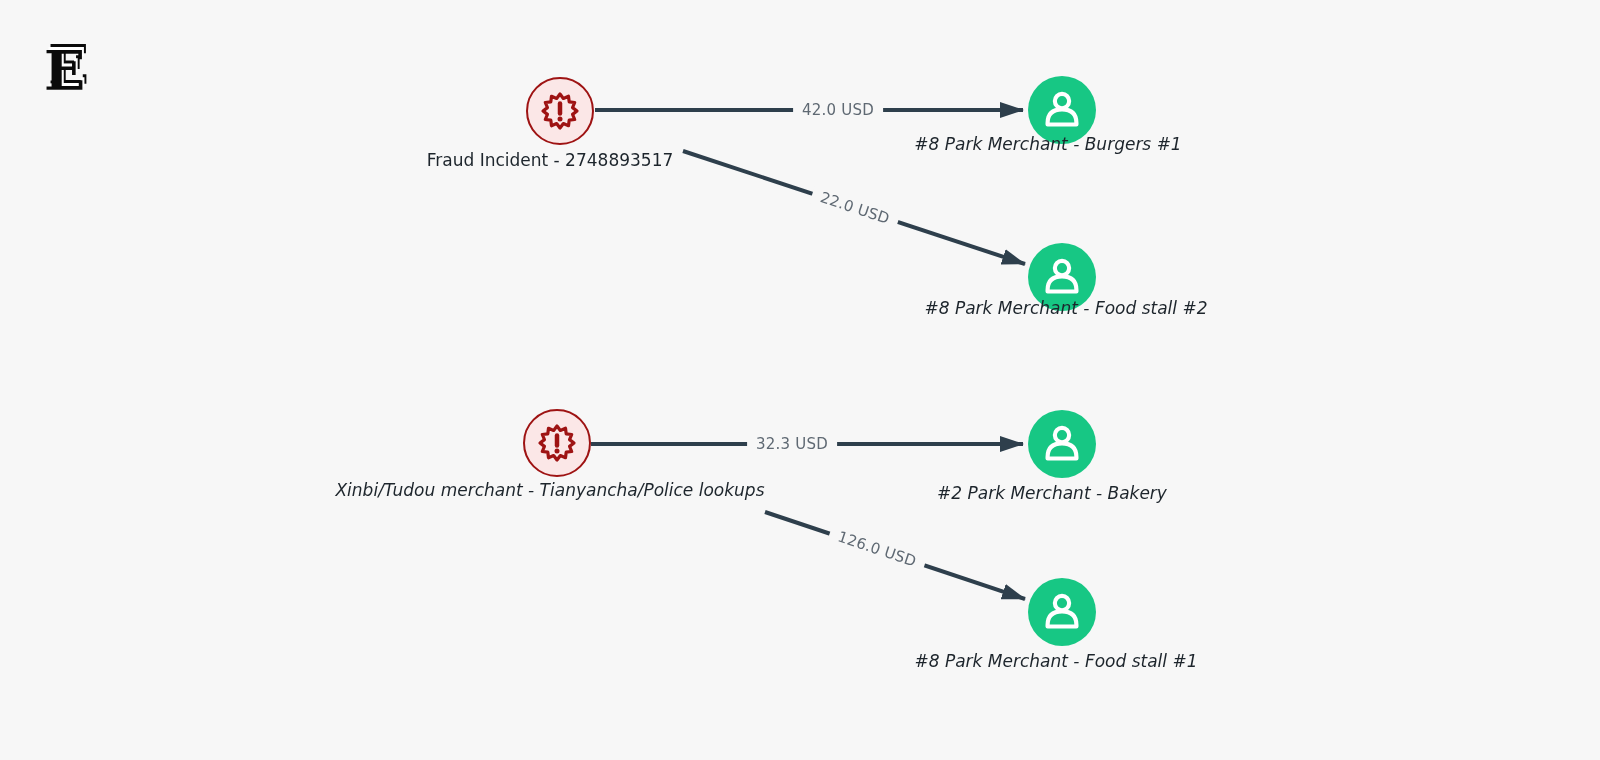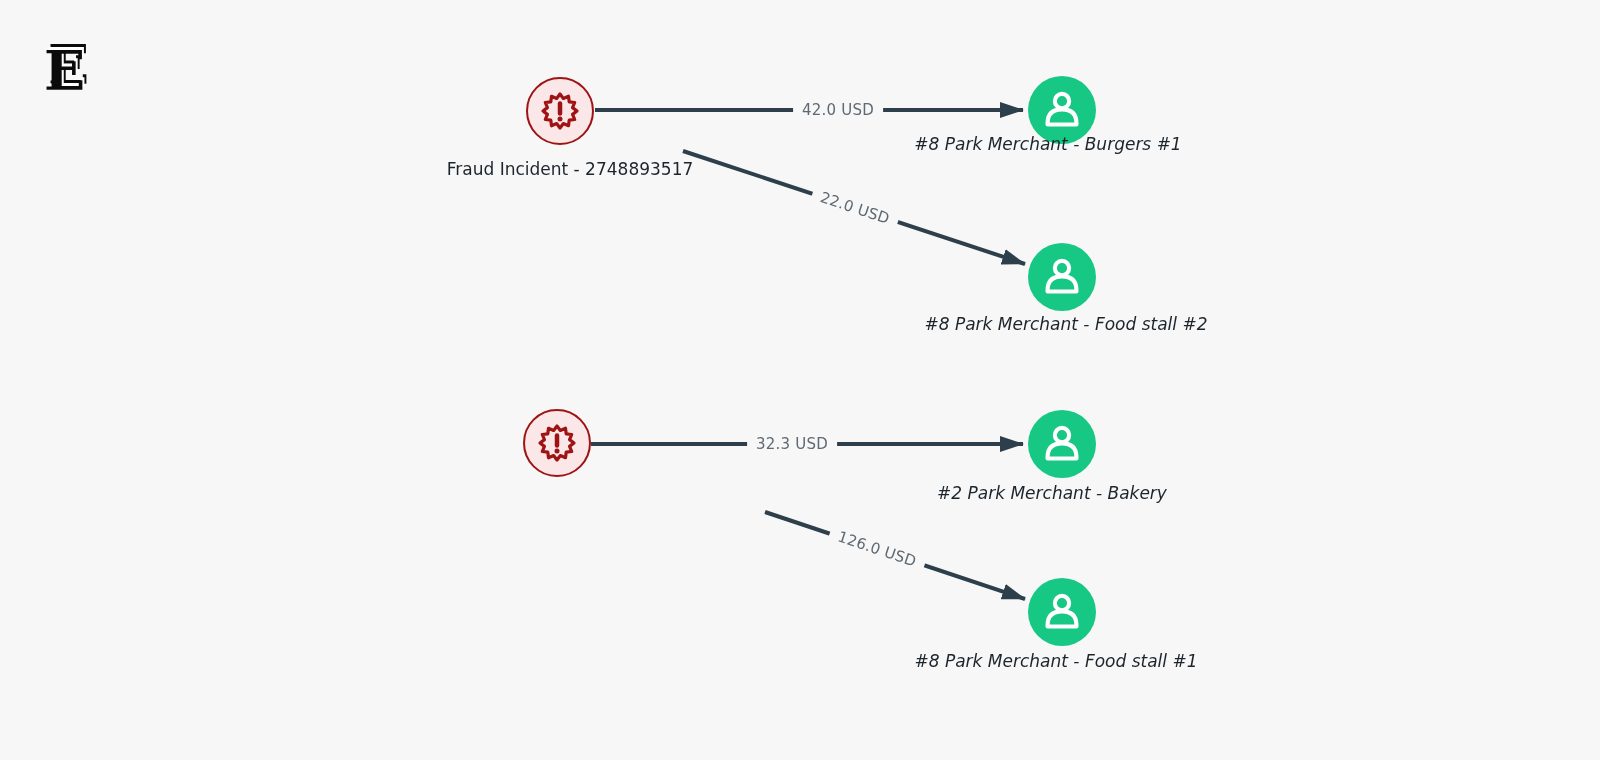--- a/index.html
+++ b/index.html
@@ -95,45 +95,46 @@
   <div class="edge-label" style="left:792px; top:444px; transform:translate(-50%,-50%);">32.3 USD</div>
   <div class="edge-label" style="left:877px; top:549px; transform:translate(-50%,-50%) rotate(18.4deg);">126.0 USD</div>
 
   <div class="node fraud" style="left:560px; top:111px;">
     <svg width="48" height="48" viewBox="-24 -24 48 48">
       <path d="M17,0 L12.56,3.37 L14.72,8.5 L9.19,9.19 L8.5,14.72 L3.37,12.56 L0,17 L-3.37,12.56 L-8.5,14.72 L-9.19,9.19 L-14.72,8.5 L-12.56,3.37 L-17,0 L-12.56,-3.37 L-14.72,-8.5 L-9.19,-9.19 L-8.5,-14.72 L-3.37,-12.56 L0,-17 L3.37,-12.56 L8.5,-14.72 L9.19,-9.19 L14.72,-8.5 L12.56,-3.37 Z" fill="#fbe7e7" stroke="#9e1313" stroke-width="3.2" stroke-linejoin="round"></path>
       <line x1="0" y1="-7.5" x2="0" y2="2.5" stroke="#9e1313" stroke-width="4.5" stroke-linecap="round"></line>
       <circle cx="0" cy="8" r="2.5" fill="#9e1313"></circle>
     </svg>
   </div>
-  <div class="node-label" style="left:570px; top:160px;margin-top:9px;">Fraud Incident - 2748893517</div>
+  <div class="node-label" style="left:550px; top:160px;">Fraud Incident - 2748893517</div>
 
   <div class="node merchant" style="left:1062px; top:110px;">
     <svg width="44" height="44" viewBox="-16 -16 32 32">
       <circle cx="0" cy="-6.5" r="5.2" fill="none" stroke="#ffffff" stroke-width="3"></circle>
       <path d="M -10.5 10.5 L -10.5 9.5 Q -10.5 -0.5 0 -0.5 Q 10.5 -0.5 10.5 9.5 L 10.5 10.5 Z" fill="none" stroke="#ffffff" stroke-width="3" stroke-linejoin="round"></path>
     </svg>
   </div>
   <div class="node-label italic" style="left:1048px; top:144px;">#8 Park Merchant - Burgers #1</div>
 
   <div class="node merchant" style="left:1062px; top:277px;">
     <svg width="44" height="44" viewBox="-16 -16 32 32">
       <circle cx="0" cy="-6.5" r="5.2" fill="none" stroke="#ffffff" stroke-width="3"></circle>
       <path d="M -10.5 10.5 L -10.5 9.5 Q -10.5 -0.5 0 -0.5 Q 10.5 -0.5 10.5 9.5 L 10.5 10.5 Z" fill="none" stroke="#ffffff" stroke-width="3" stroke-linejoin="round"></path>
     </svg>
   </div>
-  <div class="node-label italic" style="left:1066px; top:324px;">#8 Park Merchant - Food stall #2</div>
+  <div class="node-label italic" style="left:1066px; top:308px;">#8 Park Merchant - Food stall #2</div>
 
   <div class="node fraud" style="left:557px; top:443px;">
     <svg width="48" height="48" viewBox="-24 -24 48 48">
       <path d="M17,0 L12.56,3.37 L14.72,8.5 L9.19,9.19 L8.5,14.72 L3.37,12.56 L0,17 L-3.37,12.56 L-8.5,14.72 L-9.19,9.19 L-14.72,8.5 L-12.56,3.37 L-17,0 L-12.56,-3.37 L-14.72,-8.5 L-9.19,-9.19 L-8.5,-14.72 L-3.37,-12.56 L0,-17 L3.37,-12.56 L8.5,-14.72 L9.19,-9.19 L14.72,-8.5 L12.56,-3.37 Z" fill="#fbe7e7" stroke="#9e1313" stroke-width="3.2" stroke-linejoin="round"></path>
       <line x1="0" y1="-7.5" x2="0" y2="2.5" stroke="#9e1313" stroke-width="4.5" stroke-linecap="round"></line>
       <circle cx="0" cy="8" r="2.5" fill="#9e1313"></circle>
     </svg>
   </div>
+  <div class="node-label italic" style="left:550px; top:490px;">Xinbi/Tudou merchant - Tianyancha/Police lookups</div>
 
   <div class="node merchant" style="left:1062px; top:444px;">
     <svg width="44" height="44" viewBox="-16 -16 32 32">
       <circle cx="0" cy="-6.5" r="5.2" fill="none" stroke="#ffffff" stroke-width="3"></circle>
       <path d="M -10.5 10.5 L -10.5 9.5 Q -10.5 -0.5 0 -0.5 Q 10.5 -0.5 10.5 9.5 L 10.5 10.5 Z" fill="none" stroke="#ffffff" stroke-width="3" stroke-linejoin="round"></path>
     </svg>
   </div>
   <div class="node-label italic" style="left:1052px; top:493px;">#2 Park Merchant - Bakery</div>
 
   <div class="node merchant" style="left:1062px; top:612px;">

